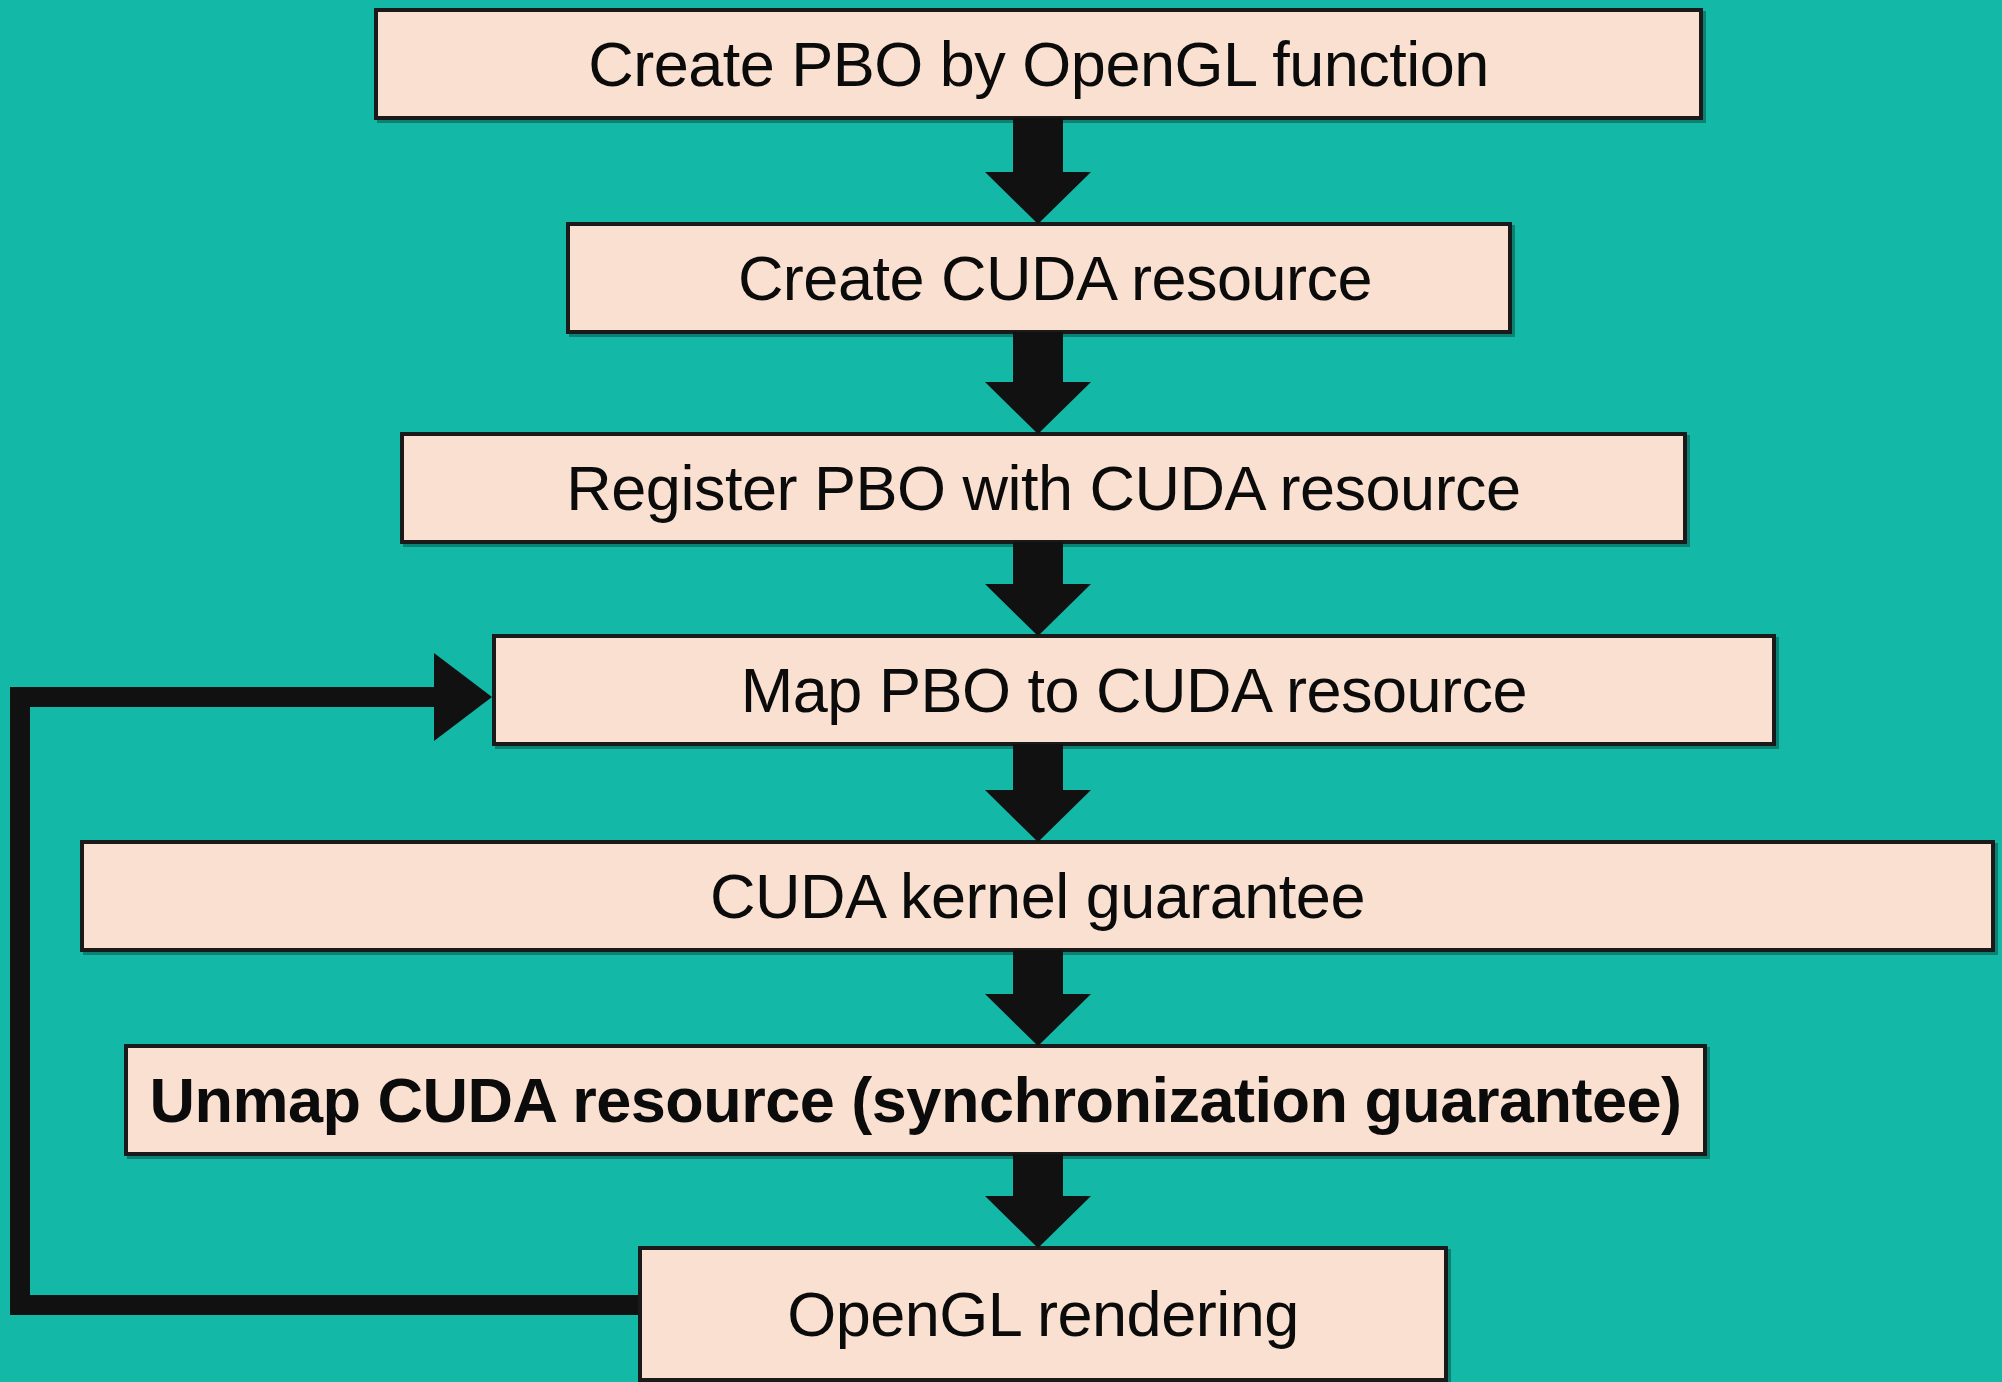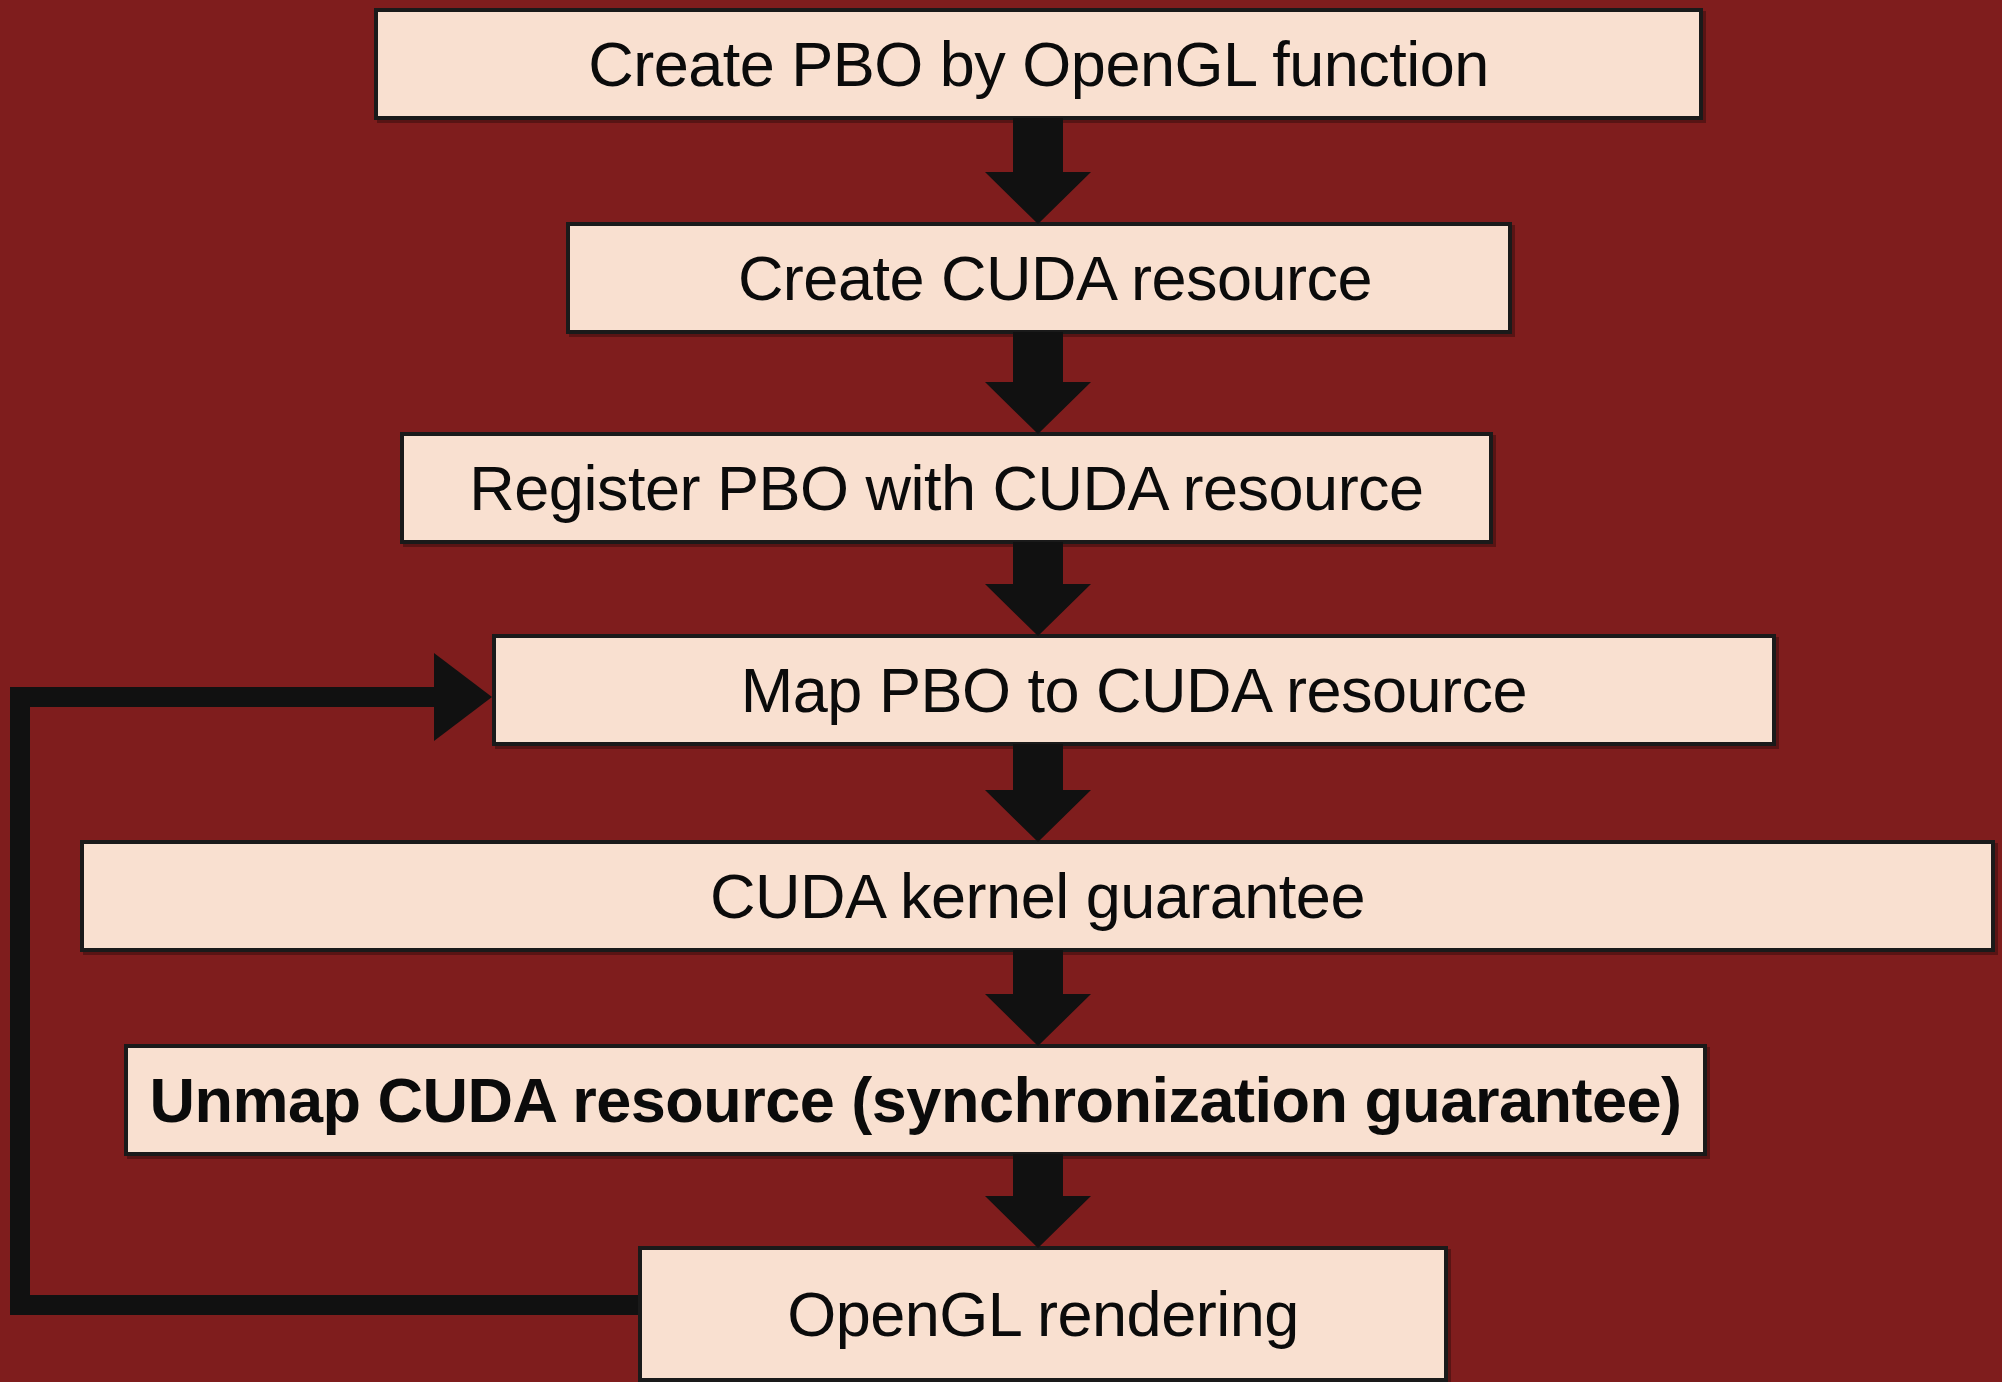--- a/index.html
+++ b/index.html
@@ -8,21 +8,21 @@
     padding: 0;
     background: #ffffff;
   }
   body {
     font-family: "Liberation Sans", sans-serif;
   }
   #canvas {
     position: relative;
     width: 2002px;
     height: 1382px;
-    background: #7f1d1d;
+    background: #14b8a6;
     overflow: hidden;
   }
   .node {
     position: absolute;
     box-sizing: border-box;
     background: #F9E0D0;
     border: 4px solid #1a1a1a;
     display: flex;
     align-items: center;
     justify-content: center;
@@ -69,21 +69,21 @@
 <div id="canvas">
 
   <div class="node" style="left: 374px; top: 8px; width: 1329px; height: 112px;">
     <span class="node-label">Create PBO by OpenGL function</span>
   </div>
 
   <div class="node" style="left: 566px; top: 222px; width: 946px; height: 112px; padding-left: 32px;">
     <span class="node-label">Create CUDA resource</span>
   </div>
 
-  <div class="node" style="left: 400px; top: 432px; width: 1093px; height: 112px;">
+  <div class="node" style="left: 400px; top: 432px; width: 1287px; height: 112px;">
     <span class="node-label">Register PBO with CUDA resource</span>
   </div>
 
   <div class="node" style="left: 492px; top: 634px; width: 1284px; height: 112px;">
     <span class="node-label">Map PBO to CUDA resource</span>
   </div>
 
   <div class="node" style="left: 80px; top: 840px; width: 1915px; height: 112px;">
     <span class="node-label">CUDA kernel guarantee</span>
   </div>

